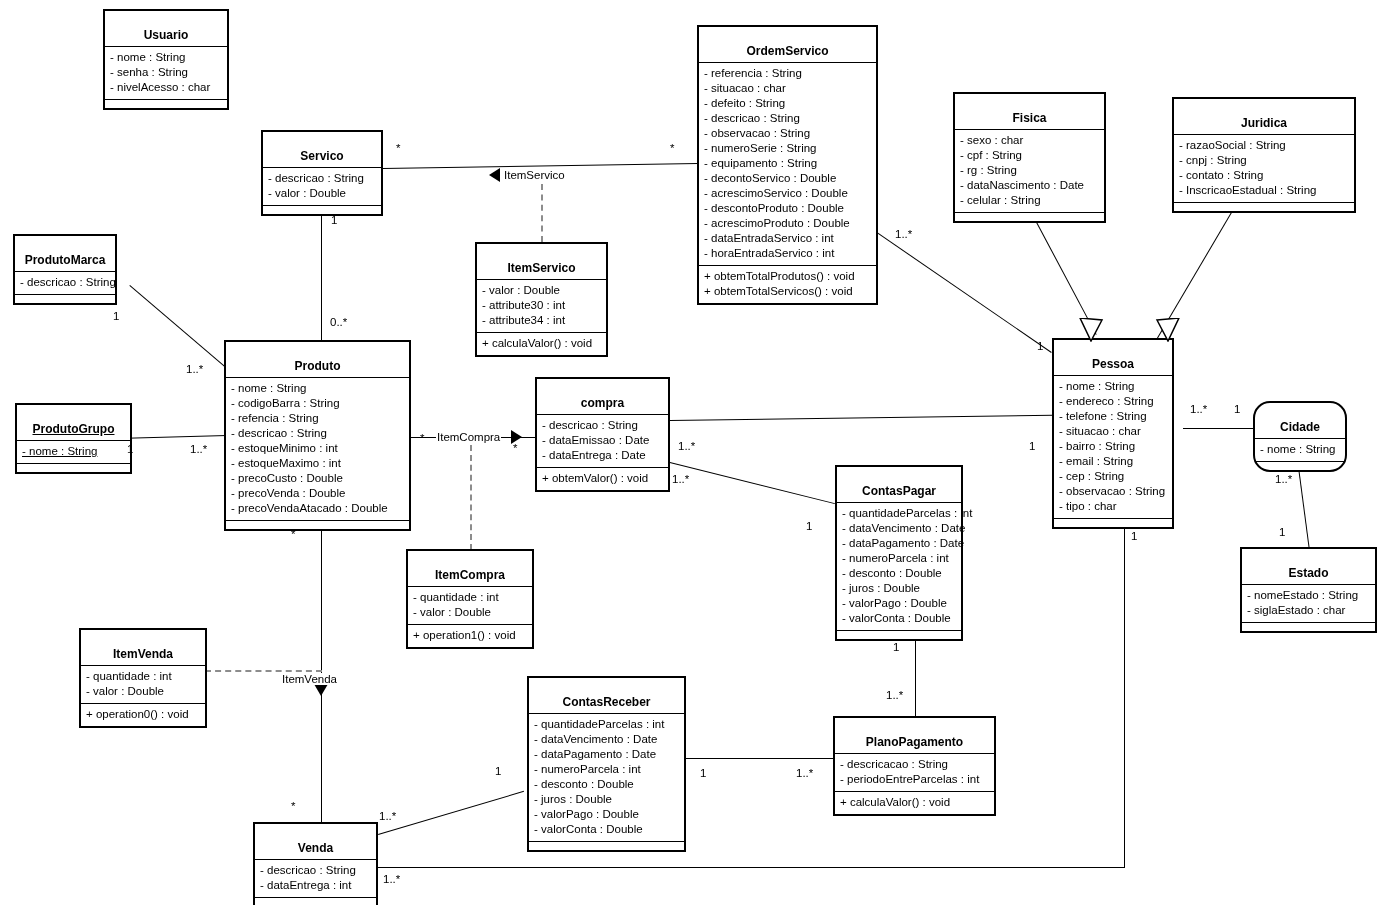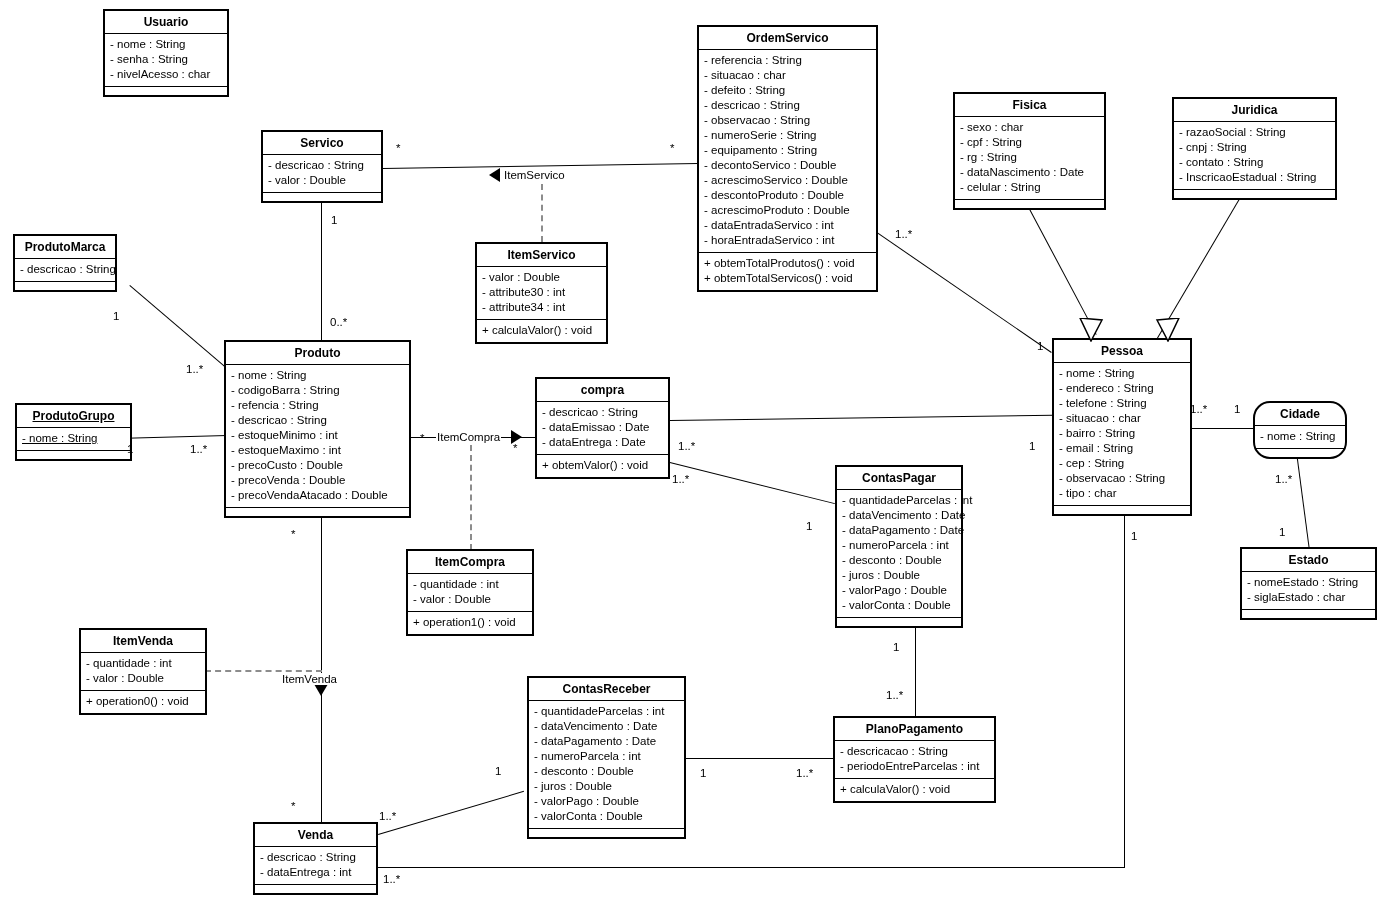--- a/index.html
+++ b/index.html
@@ -1,20 +1,20 @@
 <!DOCTYPE html>
 <html><head>
 <meta charset="utf-8">
 <style>
   html,body{margin:0;padding:0;background:#ffffff;}
   body{font-family:"Liberation Sans",sans-serif;}
   #canvas{position:relative;width:1387px;height:905px;background:#ffffff;overflow:hidden;}
 
   .uml-class{position:absolute;border:2px solid #000;background:#fff;box-sizing:border-box;z-index:5;}
-  .uml-name{font-weight:bold;font-size:12px;text-align:center;padding:5px 6px 4px 6px;border-bottom:1px solid #000;line-height:13px;white-space:nowrap;}
+  .uml-name{font-weight:bold;font-size:12px;text-align:center;padding:18px 6px 4px 6px;border-bottom:1px solid #000;line-height:13px;white-space:nowrap;}
   .uml-attrs{padding:3px 14px 4px 5px;border-bottom:1px solid #000;}
   .uml-ops{padding:3px 5px 4px 5px;min-height:6px;}
   .uml-attrs.empty,.uml-ops.empty{padding:0;height:8px;min-height:0;}
   .uml-row{font-size:11.5px;line-height:15px;white-space:nowrap;}
 
   .edge{position:absolute;background:#000;z-index:1;}
   .edge.h{height:1px;}
   .edge.v{width:1px;}
   .diag{position:absolute;height:1px;background:#000;transform-origin:0 0;z-index:1;}
   .dash-h{position:absolute;height:0;border-top:2px dashed #8c8c8c;z-index:1;}
@@ -164,21 +164,21 @@
     <div class="uml-attrs">
       <div class="uml-row">- sexo : char</div>
       <div class="uml-row">- cpf : String</div>
       <div class="uml-row">- rg : String</div>
       <div class="uml-row">- dataNascimento : Date</div>
       <div class="uml-row">- celular : String</div>
     </div>
     <div class="uml-ops empty"></div>
   </div>
 
-  <div class="uml-class" style="left:1172px;top:97px;width:165px;">
+  <div class="uml-class" style="left:1172px;top:97px;width:184px;">
     <div class="uml-name">Juridica</div>
     <div class="uml-attrs">
       <div class="uml-row">- razaoSocial : String</div>
       <div class="uml-row">- cnpj : String</div>
       <div class="uml-row">- contato : String</div>
       <div class="uml-row">- InscricaoEstadual : String</div>
     </div>
     <div class="uml-ops empty"></div>
   </div>
 
@@ -231,21 +231,21 @@
     <div class="uml-attrs">
       <div class="uml-row">- descricao : String</div>
       <div class="uml-row">- dataEmissao : Date</div>
       <div class="uml-row">- dataEntrega : Date</div>
     </div>
     <div class="uml-ops">
       <div class="uml-row">+ obtemValor() : void</div>
     </div>
   </div>
 
-  <div class="uml-class" style="left:1052px;top:338px;width:140px;">
+  <div class="uml-class" style="left:1052px;top:338px;width:122px;">
     <div class="uml-name">Pessoa</div>
     <div class="uml-attrs">
       <div class="uml-row">- nome : String</div>
       <div class="uml-row">- endereco : String</div>
       <div class="uml-row">- telefone : String</div>
       <div class="uml-row">- situacao : char</div>
       <div class="uml-row">- bairro : String</div>
       <div class="uml-row">- email : String</div>
       <div class="uml-row">- cep : String</div>
       <div class="uml-row">- observacao : String</div>

